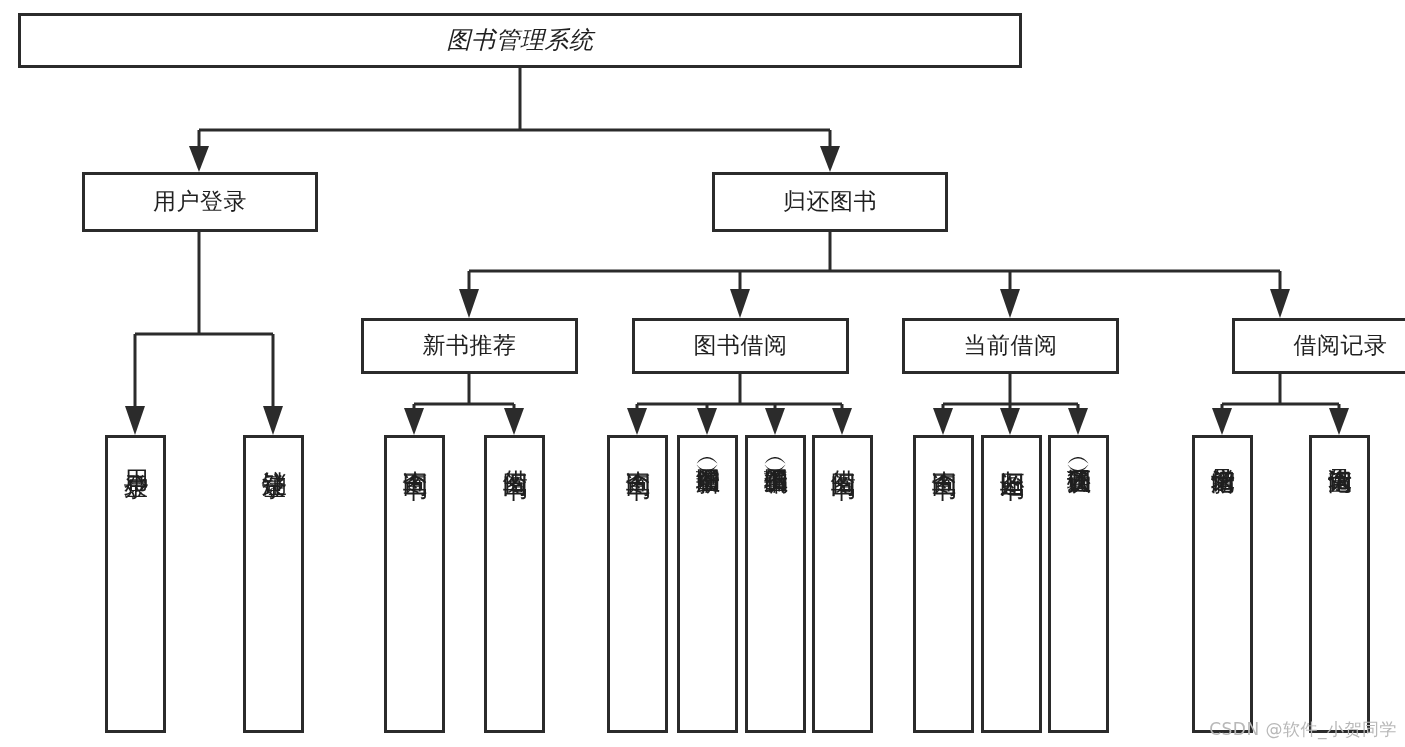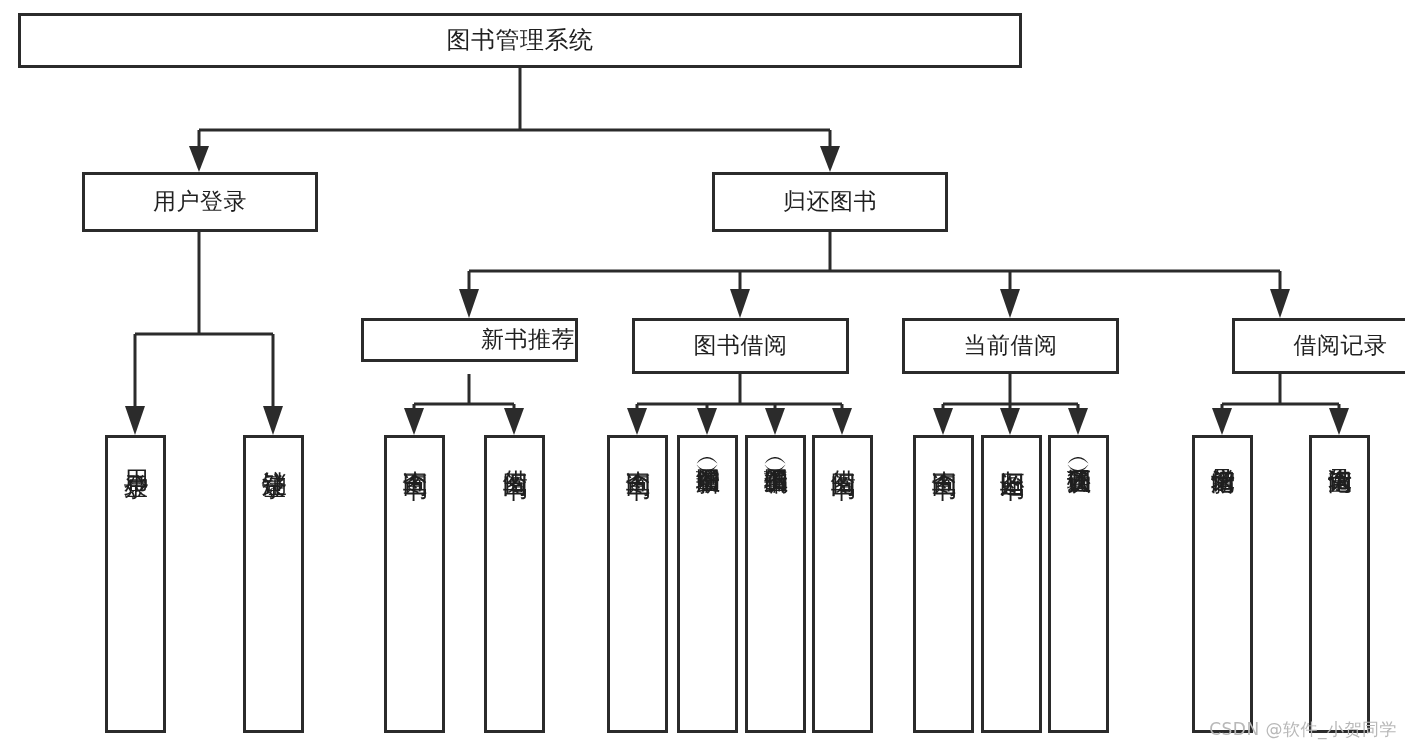--- a/index.html
+++ b/index.html
@@ -158,33 +158,33 @@
     <polygon class="arrow-head" points="1078,435 1068,408 1088,408"></polygon>
 
     <line x1="1280" y1="374" x2="1280" y2="404"></line>
     <line x1="1222" y1="404" x2="1339" y2="404"></line>
     <line x1="1222" y1="404" x2="1222" y2="412"></line>
     <line x1="1339" y1="404" x2="1339" y2="412"></line>
     <polygon class="arrow-head" points="1222,435 1212,408 1232,408"></polygon>
     <polygon class="arrow-head" points="1339,435 1329,408 1349,408"></polygon>
   </svg>
 
-  <div class="node horiz root" style="left:18px; top:13px; width:1004px; height:55px;">
+  <div class="node horiz root" style="left:18px; top:13px; width:1004px; height:55px;font-style:italic;">
     <span class="node-label">图书管理系统</span>
   </div>
 
   <div class="node horiz" style="left:82px; top:172px; width:236px; height:60px;">
     <span class="node-label">用户登录</span>
   </div>
 
   <div class="node horiz" style="left:712px; top:172px; width:236px; height:60px;">
     <span class="node-label">归还图书</span>
   </div>
 
-  <div class="node horiz" style="left:361px; top:318px; width:217px; height:44px;justify-content:flex-end;">
+  <div class="node horiz" style="left:361px; top:318px; width:217px; height:56px;">
     <span class="node-label">新书推荐</span>
   </div>
 
   <div class="node horiz" style="left:902px; top:318px; width:217px; height:56px;">
     <span class="node-label">当前借阅</span>
   </div>
 
   <div class="node horiz" style="left:632px; top:318px; width:217px; height:56px;">
     <span class="node-label">图书借阅</span>
   </div>

